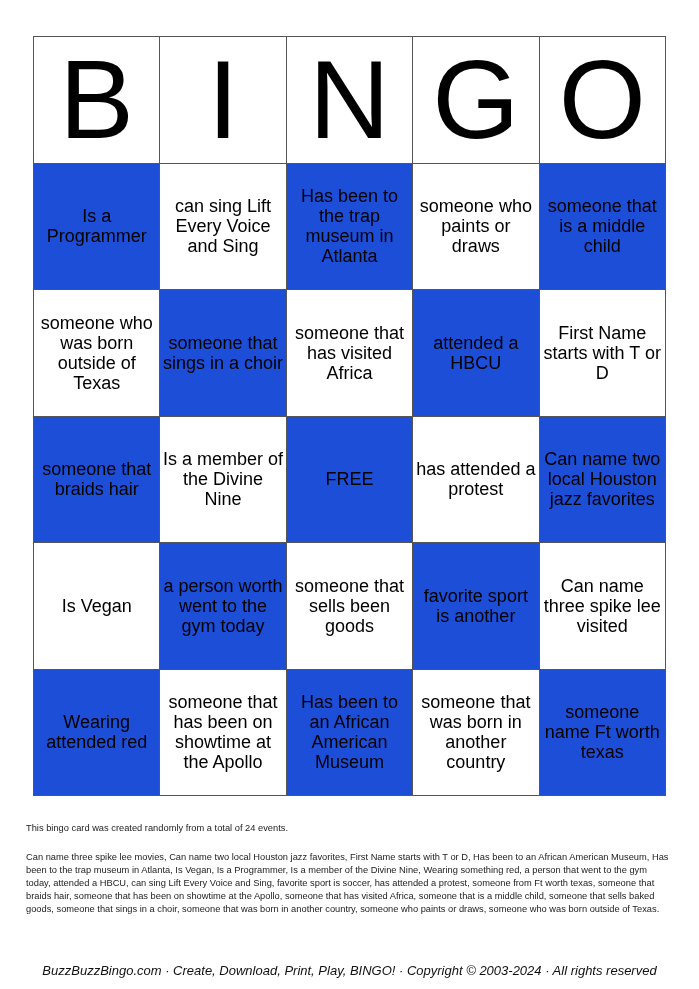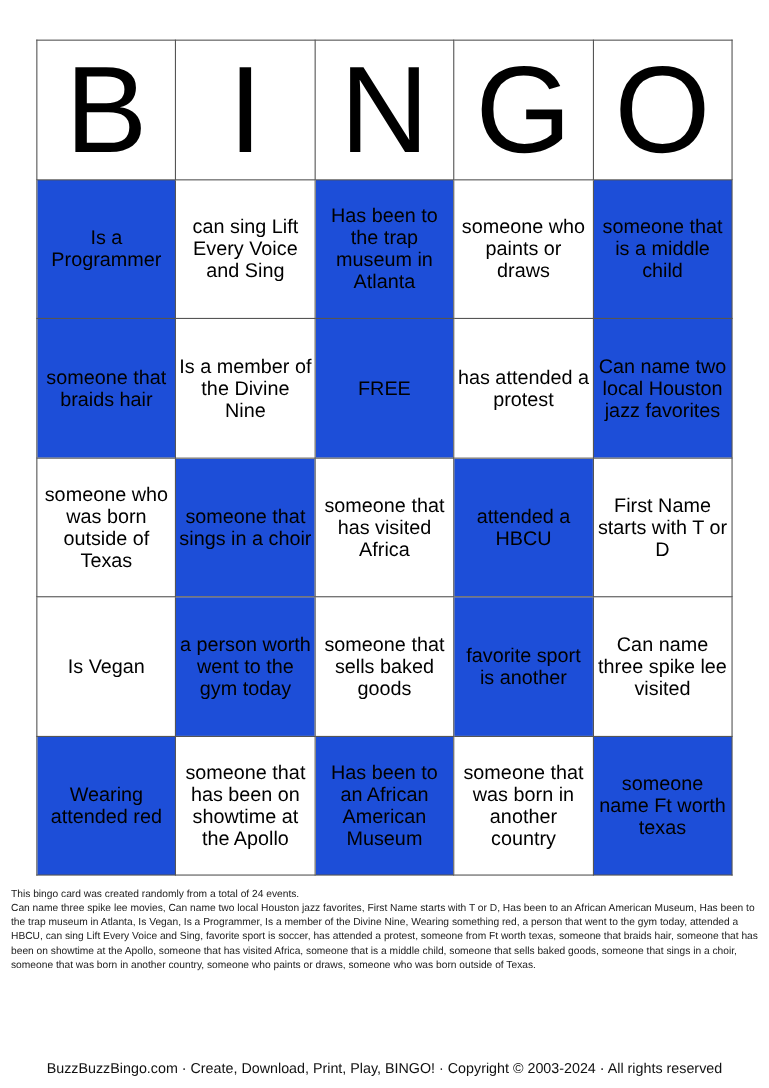--- a/index.html
+++ b/index.html
@@ -46,29 +46,30 @@
     }
     .notes {
       position: absolute;
       left: 10px;
       top: 806px;
       width: 680px;
       font-size: 9.3px;
       line-height: 13px;
       color: #222;
     }
-    .notes p { margin: 0; }
+    .notes p { margin: 16px; }
     .footer {
       position: absolute;
       left: 0;
       top: 963px;
       width: 699px;
       text-align: center;
       font-size: 13px;
       color: #111;
+      font-style: italic;
     }
   </style>
 </head>
 <body>
 
 <table class="card">
   <tbody>
       <tr class="header">
     <td>B</td>
     <td>I</td>
@@ -77,37 +78,37 @@
     <td>O</td>
   </tr>
   <tr>
     <td class="shade">Is a Programmer</td>
     <td>can sing Lift Every Voice and  Sing</td>
     <td class="shade">Has been to the trap museum in Atlanta</td>
     <td>someone who paints or draws</td>
     <td class="shade">someone that is a middle child</td>
   </tr>
   <tr>
+    <td>someone who was born outside of Texas</td>
+    <td class="shade">someone that sings in a choir</td>
+    <td>someone that has visited Africa</td>
+    <td class="shade">attended a HBCU</td>
+    <td>First Name starts with T or D</td>
+  </tr>
+  <tr>
     <td class="shade">someone that braids hair</td>
     <td>Is a member of the Divine Nine</td>
     <td class="shade">FREE</td>
     <td>has attended a protest</td>
     <td class="shade">Can name two local  Houston jazz favorites</td>
   </tr>
   <tr>
-    <td>someone who was born outside of Texas</td>
-    <td class="shade">someone that sings in a choir</td>
-    <td>someone that has visited Africa</td>
-    <td class="shade">attended a HBCU</td>
-    <td>First Name starts with T or D</td>
-  </tr>
-  <tr>
     <td>Is Vegan</td>
     <td class="shade">a person worth went to the gym today</td>
-    <td>someone that sells baked goods</td>
+    <td>someone that sells been goods</td>
     <td class="shade">favorite sport is another</td>
     <td>Can name three spike lee visited</td>
   </tr>
   <tr>
     <td class="shade">Wearing attended red</td>
     <td>someone that has been on showtime at the Apollo</td>
     <td class="shade">Has been to an African American Museum</td>
     <td>someone that was born in another country</td>
     <td class="shade">someone name Ft worth texas</td>
   </tr>

